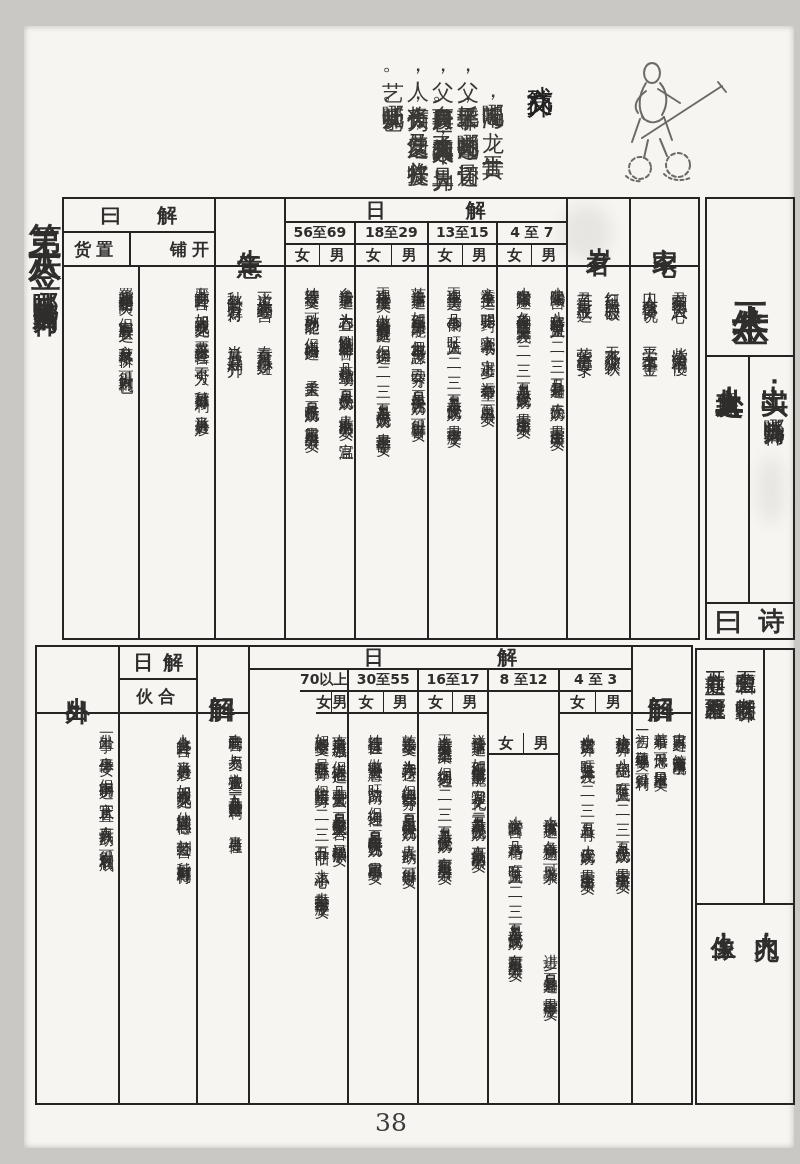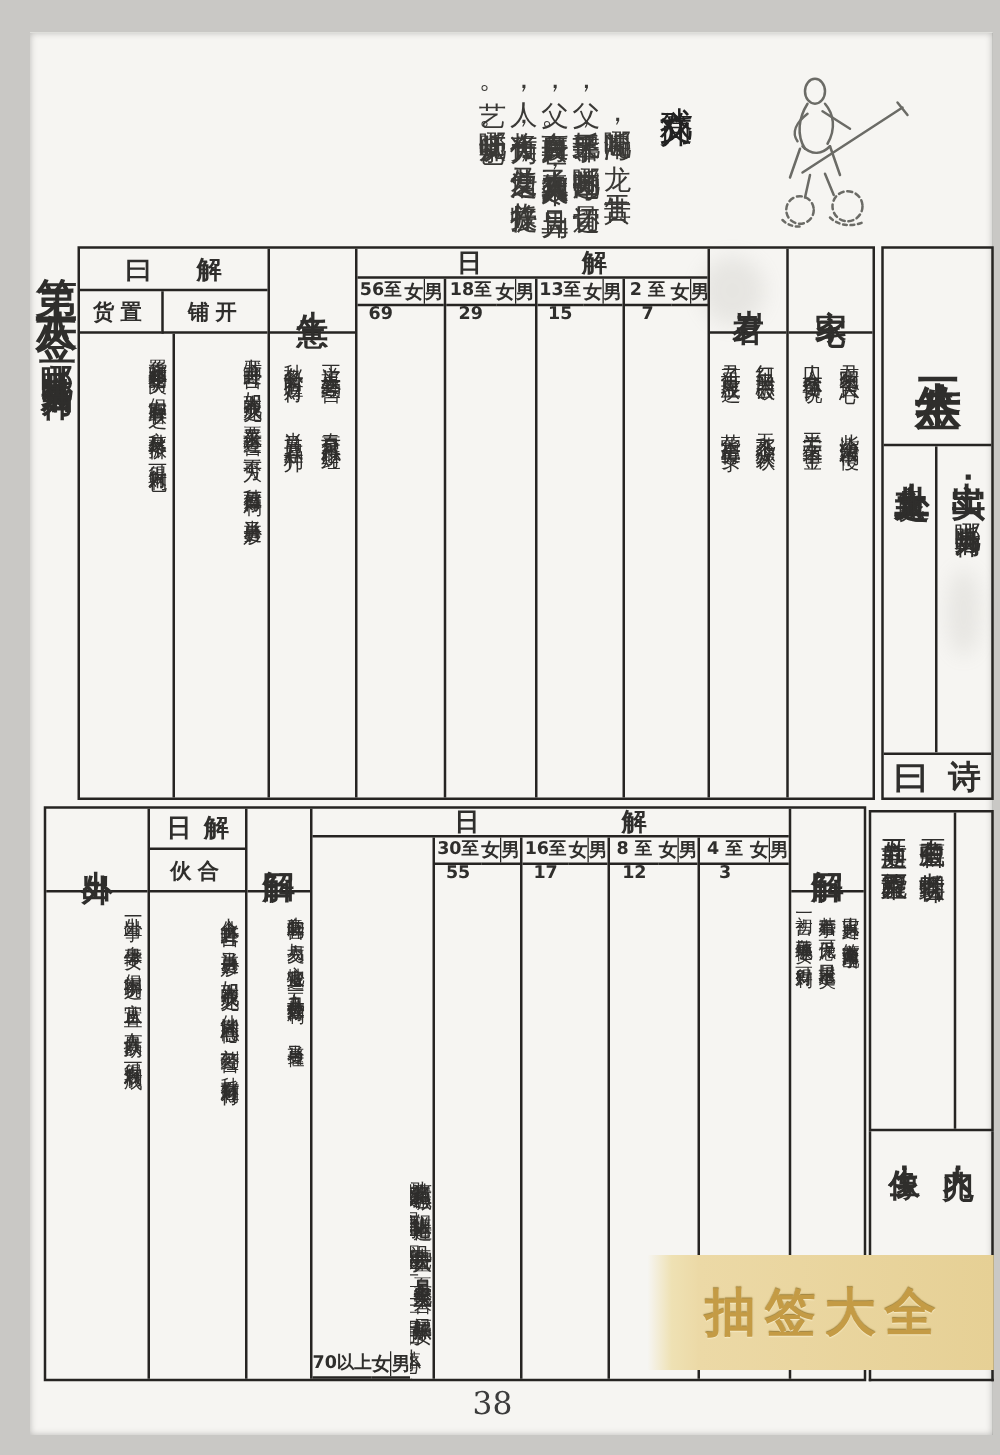--- a/index.html
+++ b/index.html
@@ -30,21 +30,21 @@
   .tbot{left:35px;top:645px;width:658px;height:460px;}
   .tcol,.grp{display:flex;flex-direction:column;}
   .spanhdr{display:flex;align-items:center;justify-content:space-evenly;border-bottom:2px solid var(--border);font-weight:bold;}
   .spanhdr span{font-size:20px;}
   .hcell{display:flex;align-items:center;justify-content:center;border-bottom:2px solid var(--border);}
   .hlabel-v{font-size:25px;font-weight:bold;letter-spacing:4px;}
   .hlabel-h{font-size:17px;font-weight:bold;letter-spacing:5px;}
   .subrow{display:flex;}
   .subrow > * + *{border-left:2px solid var(--border);}
   .agesrow{display:flex;flex:1;min-height:0;}
-  .agecol{display:flex;flex-direction:row;}
+  .agecol{display:flex;flex-direction:column;}
   .agecol + .agecol{border-left:2px solid var(--border);}
   .range{height:22px;border-bottom:2px solid var(--border);text-align:center;font-weight:bold;font-size:14px;line-height:19px;}
   .genders{height:22px;border-bottom:2px solid var(--border);display:flex;}
   .genders > div{flex:1;text-align:center;font-size:15px;font-weight:bold;line-height:20px;}
   .genders > div + div{border-left:1.5px solid var(--border);}
   .body{flex:1;display:flex;flex-direction:row-reverse;justify-content:flex-start;padding-top:8px;overflow:hidden;}
   .mftext{width:50%;font-size:15px;line-height:17.5px;letter-spacing:1.5px;}
   .single{width:100%;font-size:15px;line-height:18px;letter-spacing:1.5px;padding-right:3px;}
   .verse{flex:1;display:flex;flex-direction:row-reverse;justify-content:space-evenly;padding-top:12px;overflow:hidden;}
   .vline{font-size:16px;letter-spacing:2.5px;line-height:22px;}
@@ -71,21 +71,21 @@
   .omenbox{flex:1;border:2.5px solid var(--border);border-top:none;display:flex;flex-direction:row-reverse;justify-content:space-evenly;padding-top:8px;overflow:hidden;}
   .olabel{font-size:25px;font-weight:bold;letter-spacing:3px;}
 
   
   .banner{position:absolute;left:518px;top:1004px;width:277px;height:92px;z-index:5;
     background:linear-gradient(90deg, rgba(238,224,176,0) 0%, rgba(238,224,176,.95) 7%, var(--banner_bg) 15%, #e6d095 100%);
     display:flex;align-items:center;justify-content:center;}
   .banner-text{font-size:41px;font-weight:bold;letter-spacing:7px;color:var(--banner_text);
     text-shadow:0 1px 1px #f7ecc8, 0 -1px 1px #9a7c33;padding-left:6px;}
 
-  .pageno{position:absolute;left:344px;top:1108px;width:100px;text-align:center;
+  .pageno{position:absolute;left:375px;top:1108px;width:100px;text-align:left;
     font-family:"DejaVu Serif",serif;font-size:25px;color:#3c3c3c;}
   .illus{position:absolute;left:600px;top:56px;width:140px;height:138px;}
 </style>
 </head>
 <body>
 
 <div class="stage">
   <div class="paper"></div>
   <div class="smudge" style="left:560px;top:205px;width:52px;height:55px;"></div>
   <div class="smudge" style="left:758px;top:455px;width:26px;height:70px;"></div>
@@ -122,21 +122,21 @@
 
     <div class="grp" style="width:150px;">
       <div class="spanhdr" style="height:34px;">
         <span>曰</span>
         <span>解</span>
       </div>
       <div class="subrow" style="height:34px;">
         <div class="hcell" style="width:73px;border-bottom:2px solid var(--border);">
           <span class="hlabel-h">货置</span>
         </div>
-        <div class="hcell" style="width:96px;border-bottom:2px solid var(--border);">
+        <div class="hcell" style="width:96px;border-bottom:2px solid var(--border);justify-content:flex-end;">
           <span class="hlabel-h">铺开</span>
         </div>
       </div>
       <div class="subrow" style="flex:1;min-height:0;">
         <div class="body" style="width:73px;">
           <div class="v single">置货初时小利还要防失　但宜有胆智取之　交秋冬月振价　可得大财利也</div>
         </div>
         <div class="body" style="width:77px;">
           <div class="v single">卜开铺之卦叶吉　如大器晚成之兆　要公平正道经营　不可亏人　秋后可得厚利　肖马者更妙</div>
         </div>
@@ -186,21 +186,21 @@
           <div class="genders">
             <div>女</div>
             <div>男</div>
           </div>
           <div class="body">
             <div class="v mftext">童造今年上运　聪明开窍　宜入学读书　定卜进步　远有希望　而且出入平安</div>
             <div class="v mftext">玉造现年上美运　凡事伶俐　旺益上人　二　三　五月虽有小皮疾无妨　吉星守度平安</div>
           </div>
         </div>
         <div class="agecol" style="width:70px;">
-          <div class="range">2 至 7</div>
+          <div class="range">4 至 7</div>
           <div class="genders">
             <div>女</div>
             <div>男</div>
           </div>
           <div class="body">
             <div class="v mftext">小儿运限顺吉　八字清格有旺益上人　二　三　五月知避暑　小疾无妨　吉星守命出入平安</div>
             <div class="v mftext">小女运限顺遂　各事伶俐活泼旺益上人并茂　二　三　五月虽有小皮疾无妨　吉星守命出入平安</div>
           </div>
         </div>
       </div>
@@ -310,21 +310,21 @@
           <div class="range">16至17</div>
           <div class="genders">
             <div>女</div>
             <div>男</div>
           </div>
           <div class="body">
             <div class="v mftext">祥造步运亨通　如红日当空做事通能　宜学习文化　二三五月虽有小疾无妨　有贵人扶助出入平安</div>
             <div class="v mftext">玉造运度交泰人贤玉温柔　但切勿迫性　二　三　五月虽有小皮疾无妨　有吉星照身出入平安</div>
           </div>
         </div>
-        <div class="agecol" style="width:72px;">
+        <div class="agecol" style="width:72px;gap:41px;">
           <div class="range">8 至12</div>
           <div class="genders">
             <div>女</div>
             <div>男</div>
           </div>
           <div class="body">
             <div class="v mftext">小童运度亨通　各事精通　可培养入学　　　　　进步　夏月知避暑　吉星守度平安</div>
             <div class="v mftext">小女运度叶吉　凡事精巧　有旺益上人　二　三　五月虽有小皮疾无妨　有吉星照身出入平安</div>
           </div>
         </div>
@@ -361,18 +361,15 @@
         <div class="v pline">五马庭前立　能乘万里程</div>
       </div>
       <div class="pstrip"></div>
     </div>
     <div class="omenbox">
       <div class="v olabel">内兆：</div>
       <div class="v olabel">生像：</div>
     </div>
   </div>
 
-  <div class="banner">
-    <span class="banner-text">抽签大全</span>
-  </div>
 
   <div class="pageno">38</div>
 </div>
 
 </body></html>

